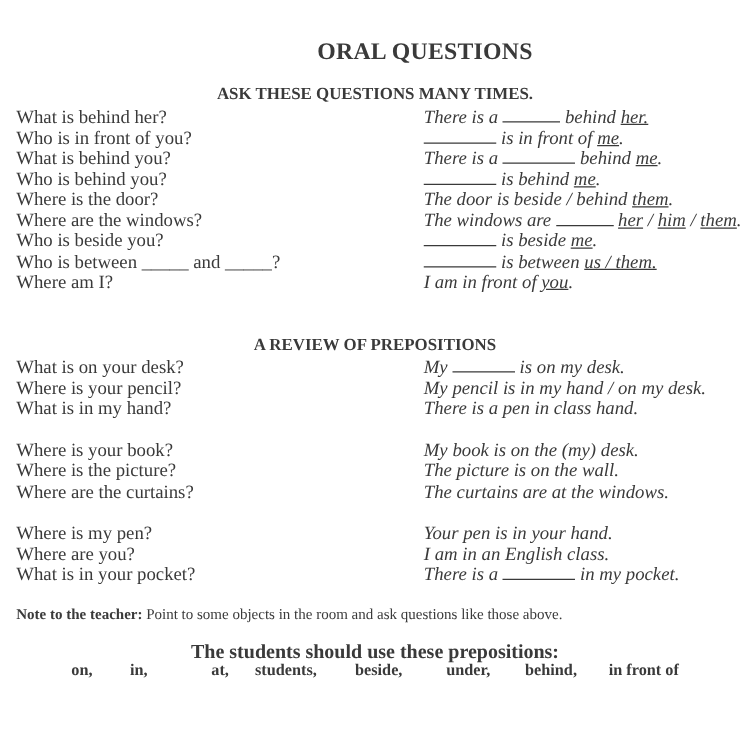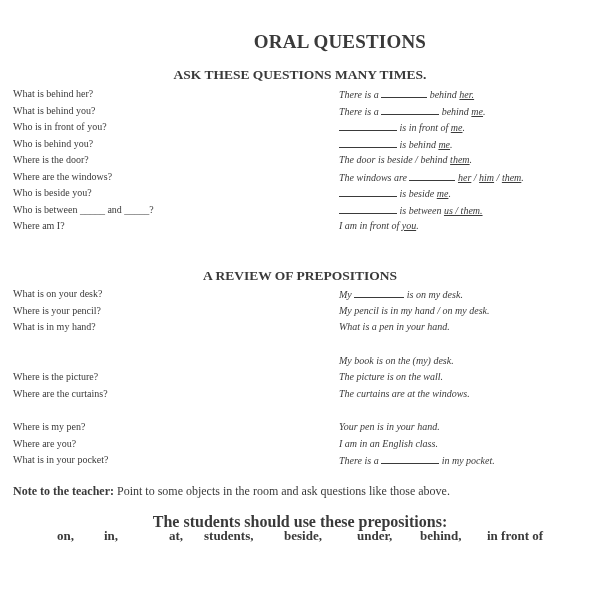--- a/index.html
+++ b/index.html
@@ -37,21 +37,21 @@
     .sec1-heading { top: 67px; }
     .sec2-heading { top: 268px; }
     .rows {
       position: absolute;
       left: 0;
       width: 600px;
     }
     .row {
       position: relative;
       height: 16.5px;
-      font-size: 10px;
+      font-size: 15px;
       line-height: 16.5px;
     }
     .row .q {
       position: absolute;
       left: 13px;
       white-space: nowrap;
     }
     .row .a {
       position: absolute;
       left: 339px;
@@ -101,28 +101,28 @@
 
 <div class="page-title">ORAL QUESTIONS</div>
 
 <div class="section-heading sec1-heading">ASK THESE QUESTIONS MANY TIMES.</div>
 <div class="rows" id="sec1-rows" style="top:86px;">
     <div class="row">
       <span class="q">What is behind her?</span>
       <span class="a">There is a <span class="blank" style="width: 46px;"></span> behind <span class="u">her.</span></span>
     </div>
     <div class="row">
+      <span class="q">Who is in front of you?</span>
+      <span class="a"><span class="blank" style="width: 58px;"></span> is in front of <span class="u">me</span>.</span>
+    </div>
+    <div class="row">
       <span class="q">What is behind you?</span>
       <span class="a">There is a <span class="blank" style="width: 58px;"></span> behind <span class="u">me</span>.</span>
     </div>
     <div class="row">
-      <span class="q">Who is in front of you?</span>
-      <span class="a"><span class="blank" style="width: 58px;"></span> is in front of <span class="u">me</span>.</span>
-    </div>
-    <div class="row">
       <span class="q">Who is behind you?</span>
       <span class="a"><span class="blank" style="width: 58px;"></span> is behind <span class="u">me</span>.</span>
     </div>
     <div class="row">
       <span class="q">Where is the door?</span>
       <span class="a">The door is beside / behind <span class="u">them</span>.</span>
     </div>
     <div class="row">
       <span class="q">Where are the windows?</span>
       <span class="a">The windows are <span class="blank" style="width: 46px;"></span> <span class="u">her</span> / <span class="u">him</span> / <span class="u">them</span>.</span>
@@ -146,24 +146,25 @@
     <div class="row">
       <span class="q">What is on your desk?</span>
       <span class="a">My <span class="blank" style="width: 50px;"></span> is on my desk.</span>
     </div>
     <div class="row">
       <span class="q">Where is your pencil?</span>
       <span class="a">My pencil is in my hand / on my desk.</span>
     </div>
     <div class="row">
       <span class="q">What is in my hand?</span>
-      <span class="a">What is a pen in your hand.</span>
+      <span class="a">There is a pen in class hand.</span>
     </div>
     <div class="group-gap"></div>
     <div class="row">
+      <span class="q">Where is your book?</span>
       <span class="a">My book is on the (my) desk.</span>
     </div>
     <div class="row">
       <span class="q">Where is the picture?</span>
       <span class="a">The picture is on the wall.</span>
     </div>
     <div class="row">
       <span class="q">Where are the curtains?</span>
       <span class="a">The curtains are at the windows.</span>
     </div>

